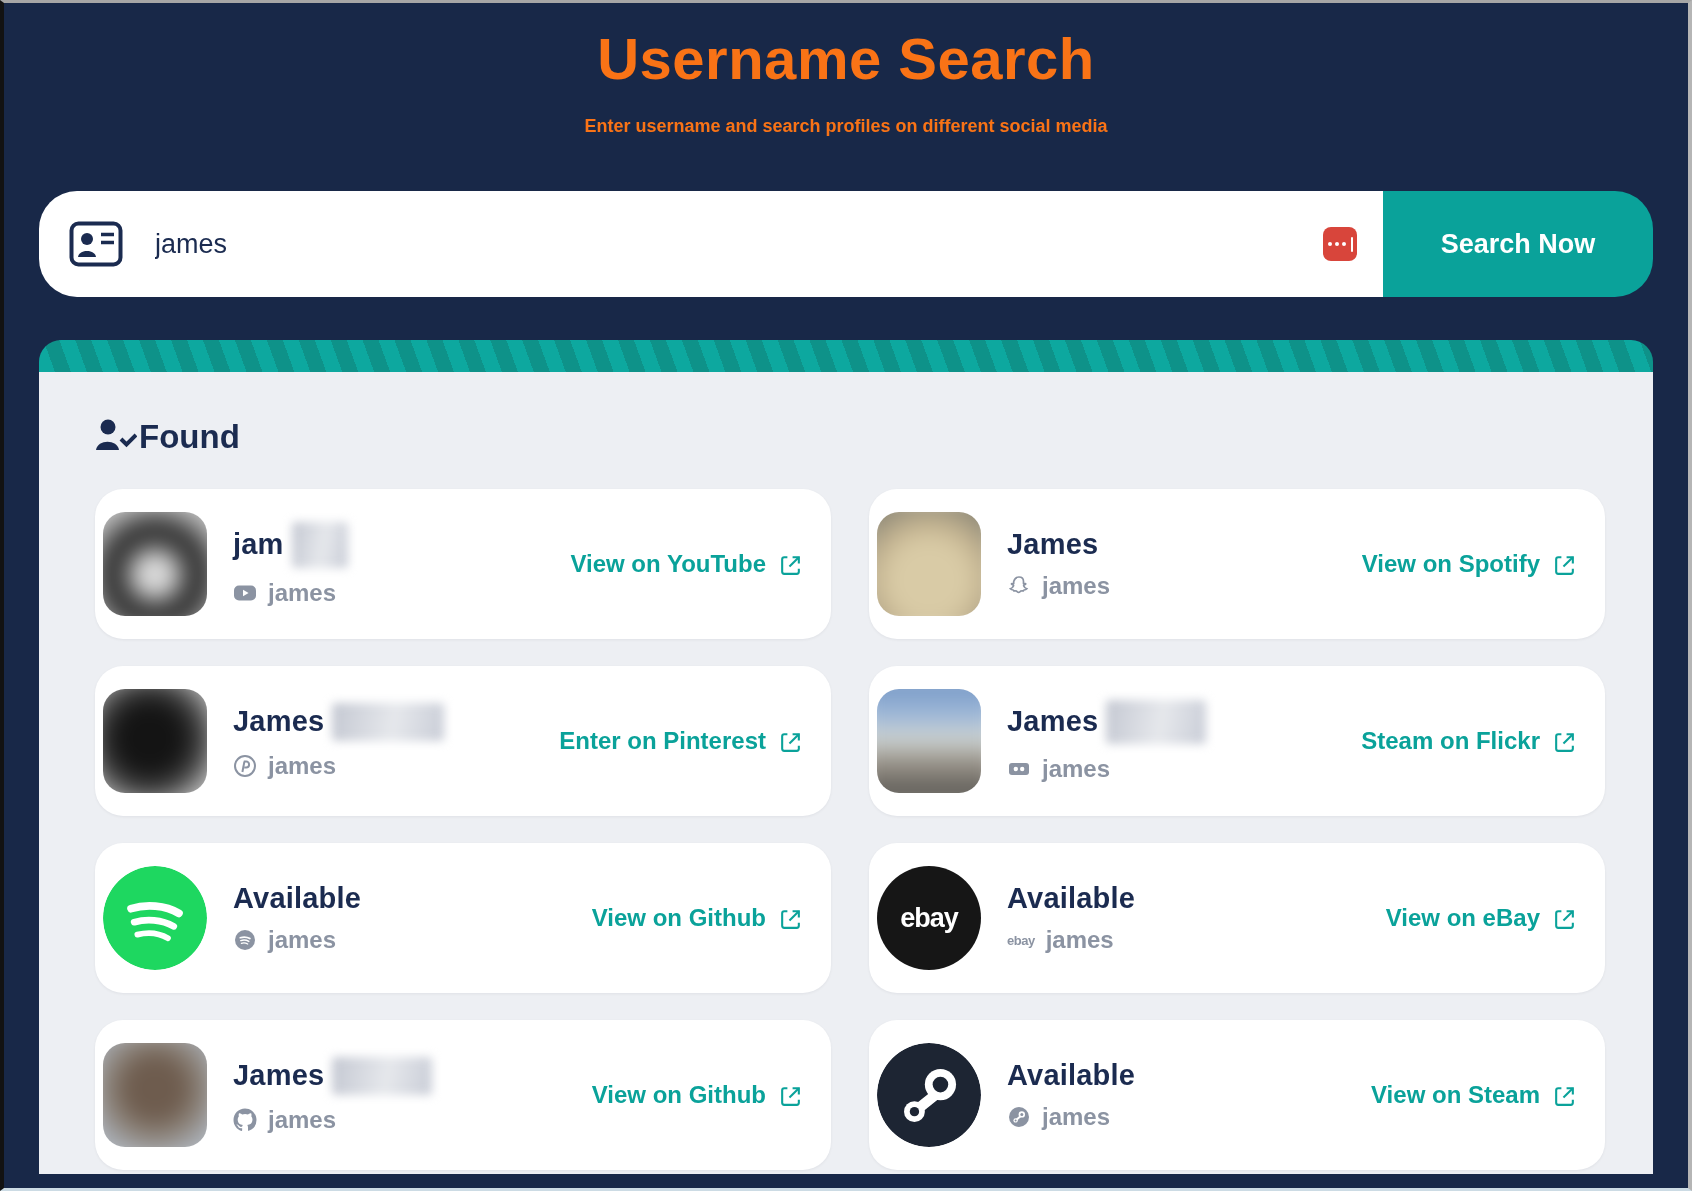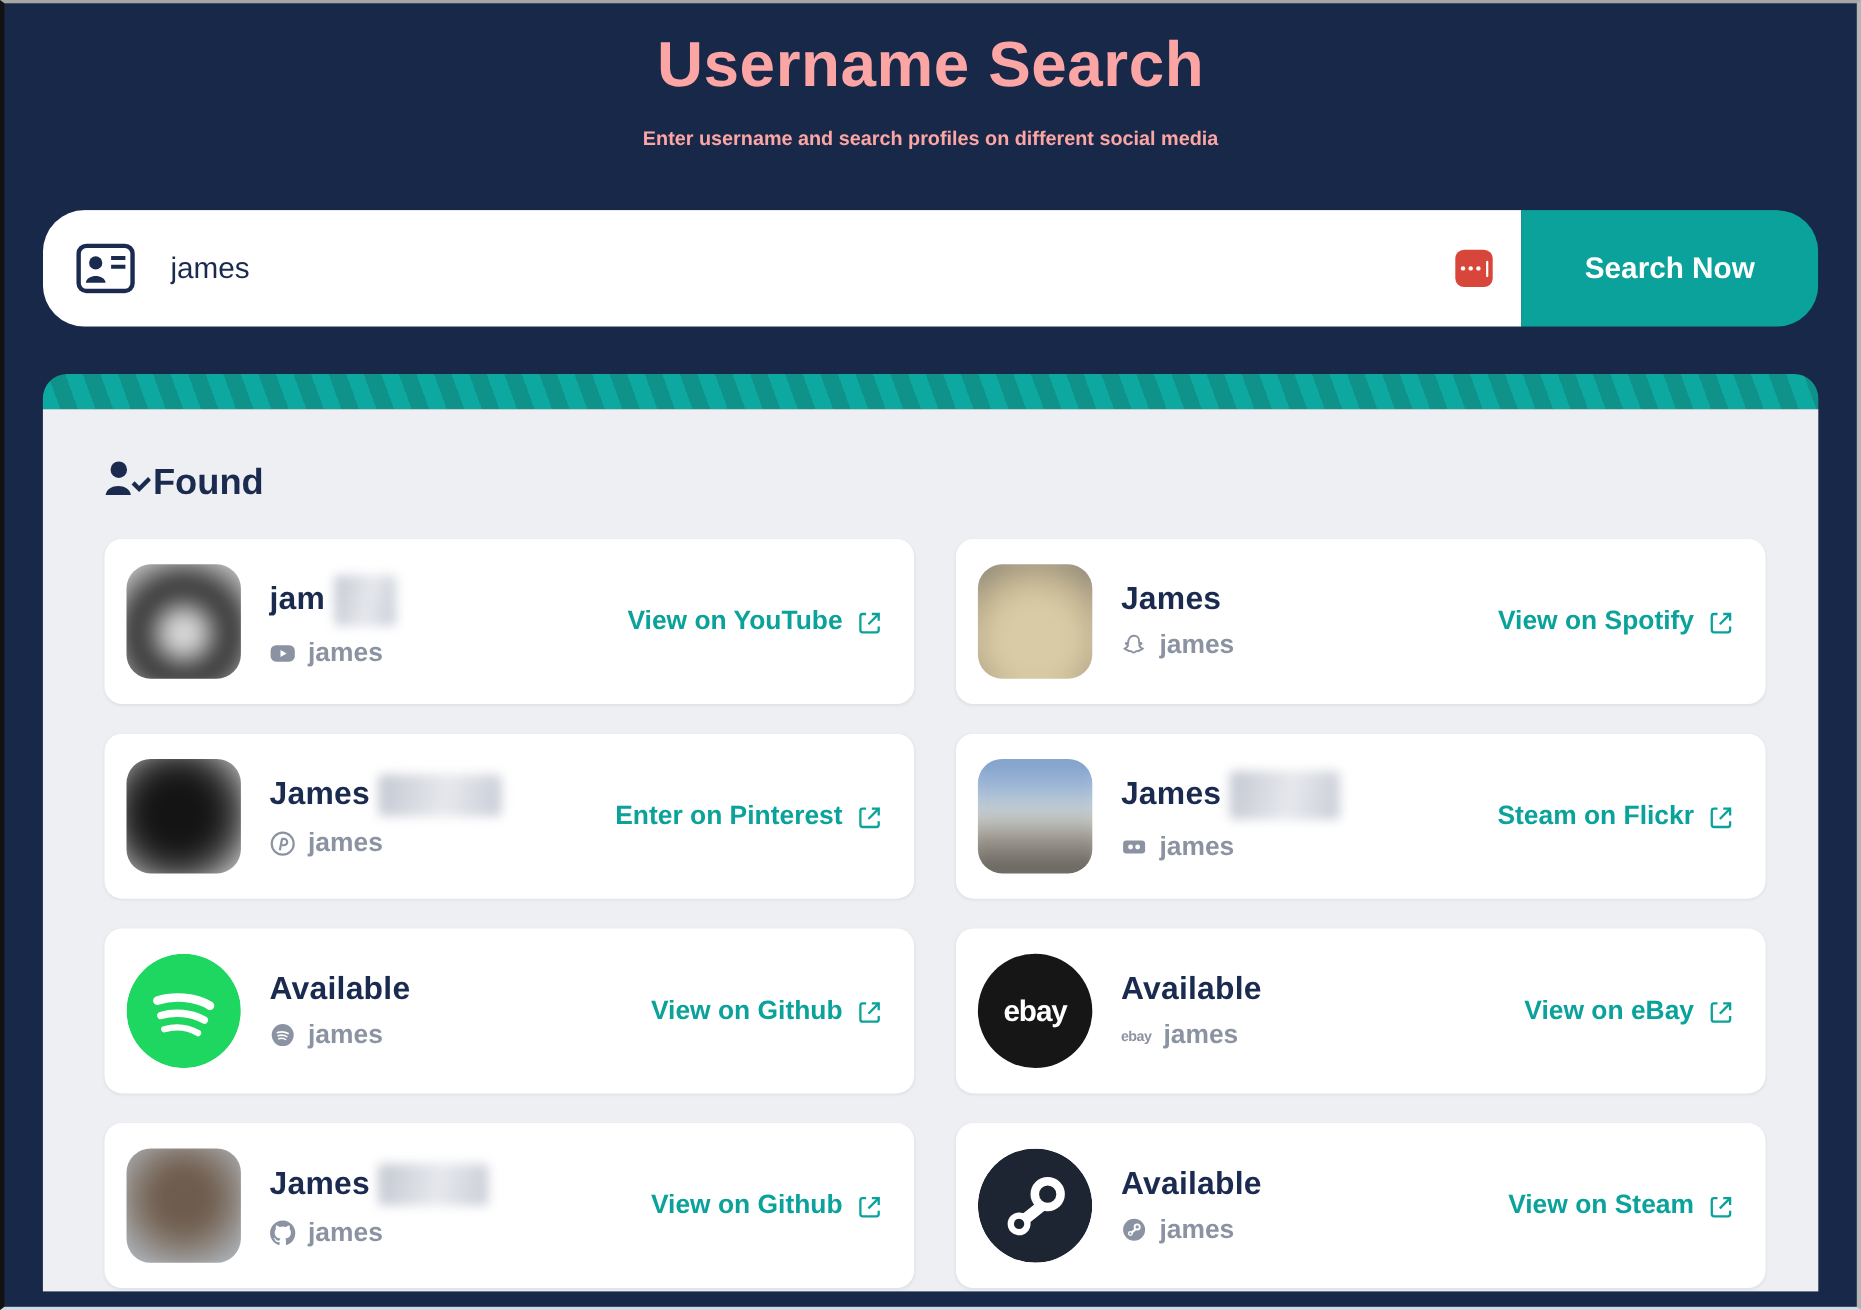--- a/index.html
+++ b/index.html
@@ -4,21 +4,21 @@
 <style>
   html,body{margin:0;padding:0;background:#888;}
   .page{
     width:1692px;height:1191px;box-sizing:border-box;position:relative;
     background:#182848;overflow:hidden;
     border-left:4px solid #121212;border-top:3px solid #a6a6a6;
     border-right:4px solid #b5b5b5;border-bottom:3px solid #ccdbe4;
     font-family:"Liberation Sans",sans-serif;
   }
   
-  .hero{text-align:center;color:#fca5a5;}
+  .hero{text-align:center;color:#f97316;}
   .hero h1{margin:22px 0 0;font-size:58px;font-weight:800;letter-spacing:.5px;}
   .hero p{margin:24px 0 0;font-size:18px;font-weight:700;}
   
   .search-row{display:flex;margin:54px 35px 0;height:106px;border-radius:38px;overflow:hidden;}
   .search-white{flex:1;background:#fff;display:flex;align-items:center;padding:0 26px 0 30px;}
   .idcard{flex:none;margin-right:30px;display:flex;}
   .search-white input{flex:1;border:none;outline:none;font-size:27px;color:#1b2b50;font-family:inherit;min-width:0;}
   .pw-icon{flex:none;width:34px;height:34px;background:#d8453b;border-radius:8px;
     display:flex;align-items:center;justify-content:center;gap:3px;cursor:pointer;}
   .pw-icon i{width:4px;height:4px;border-radius:50%;background:#fff;}
@@ -27,22 +27,22 @@
     font-size:27px;font-weight:700;font-family:inherit;}
   
   .results{margin:43px 35px 0;}
   .stripe{height:32px;border-radius:22px 22px 0 0;
     background:repeating-linear-gradient(70deg,#0da89f 0 15px,#0e9289 15px 30px);}
   .panel{background:#edeff3;height:802px;overflow:hidden;}
   .found{display:flex;align-items:center;gap:2px;padding:46px 0 0 56px;}
   .found h2{margin:0;font-size:33px;font-weight:800;color:#1b2b50;}
   .cards{display:grid;grid-template-columns:1fr 1fr;column-gap:38px;row-gap:27px;
     padding:33px 48px 0 56px;}
-  .card{height:150px;background:#fff;border-radius:16px;display:flex;align-items:center;
-    padding:0 28px 0 20px;box-sizing:border-box;box-shadow:0 1px 3px rgba(16,24,40,.06);}
+  .card{height:150px;background:#fff;border-radius:28px;display:flex;align-items:center;
+    padding:0 28px 0 8px;box-sizing:border-box;box-shadow:0 1px 3px rgba(16,24,40,.06);}
   .avatar{width:104px;height:104px;border-radius:22px;overflow:hidden;position:relative;flex:none;background:#fff;}
   .avatar.round{border-radius:50%;}
   .avatar .blur{position:absolute;inset:-14px;filter:blur(9px);}
   .ph-yt{background:radial-gradient(circle at 50% 58%,#d9d9d9 0 14%,#4e4e4e 32%,#2f2f2f 46%,#8b8b8b 62%,#c9c9c9 78%,#e3e3e3 100%);}
   .ph-sc{background:radial-gradient(circle at 50% 62%,#d9cba6 0 34%,#c4b491 52%,#97907c 74%,#7e7a6c 100%);}
   .ph-pin{background:radial-gradient(circle at 46% 48%,#141414 0 30%,#3d3d3d 50%,#a8a8a8 72%,#ededed 92%);}
   .ph-fl{background:linear-gradient(180deg,#6f93c2 0%,#9db7d8 30%,#cdd3d2 48%,#9a948a 66%,#64615c 88%);}
   .ph-gh{background:radial-gradient(circle at 50% 45%,#6e5c4e 0 26%,#8a8076 46%,#aab0b8 72%,#c3c9d0 100%);}
   .ebay-big{width:104px;height:104px;border-radius:50%;background:#161616;color:#fff;
     display:flex;align-items:center;justify-content:center;font-size:27px;font-weight:700;letter-spacing:-1px;flex:none;}

